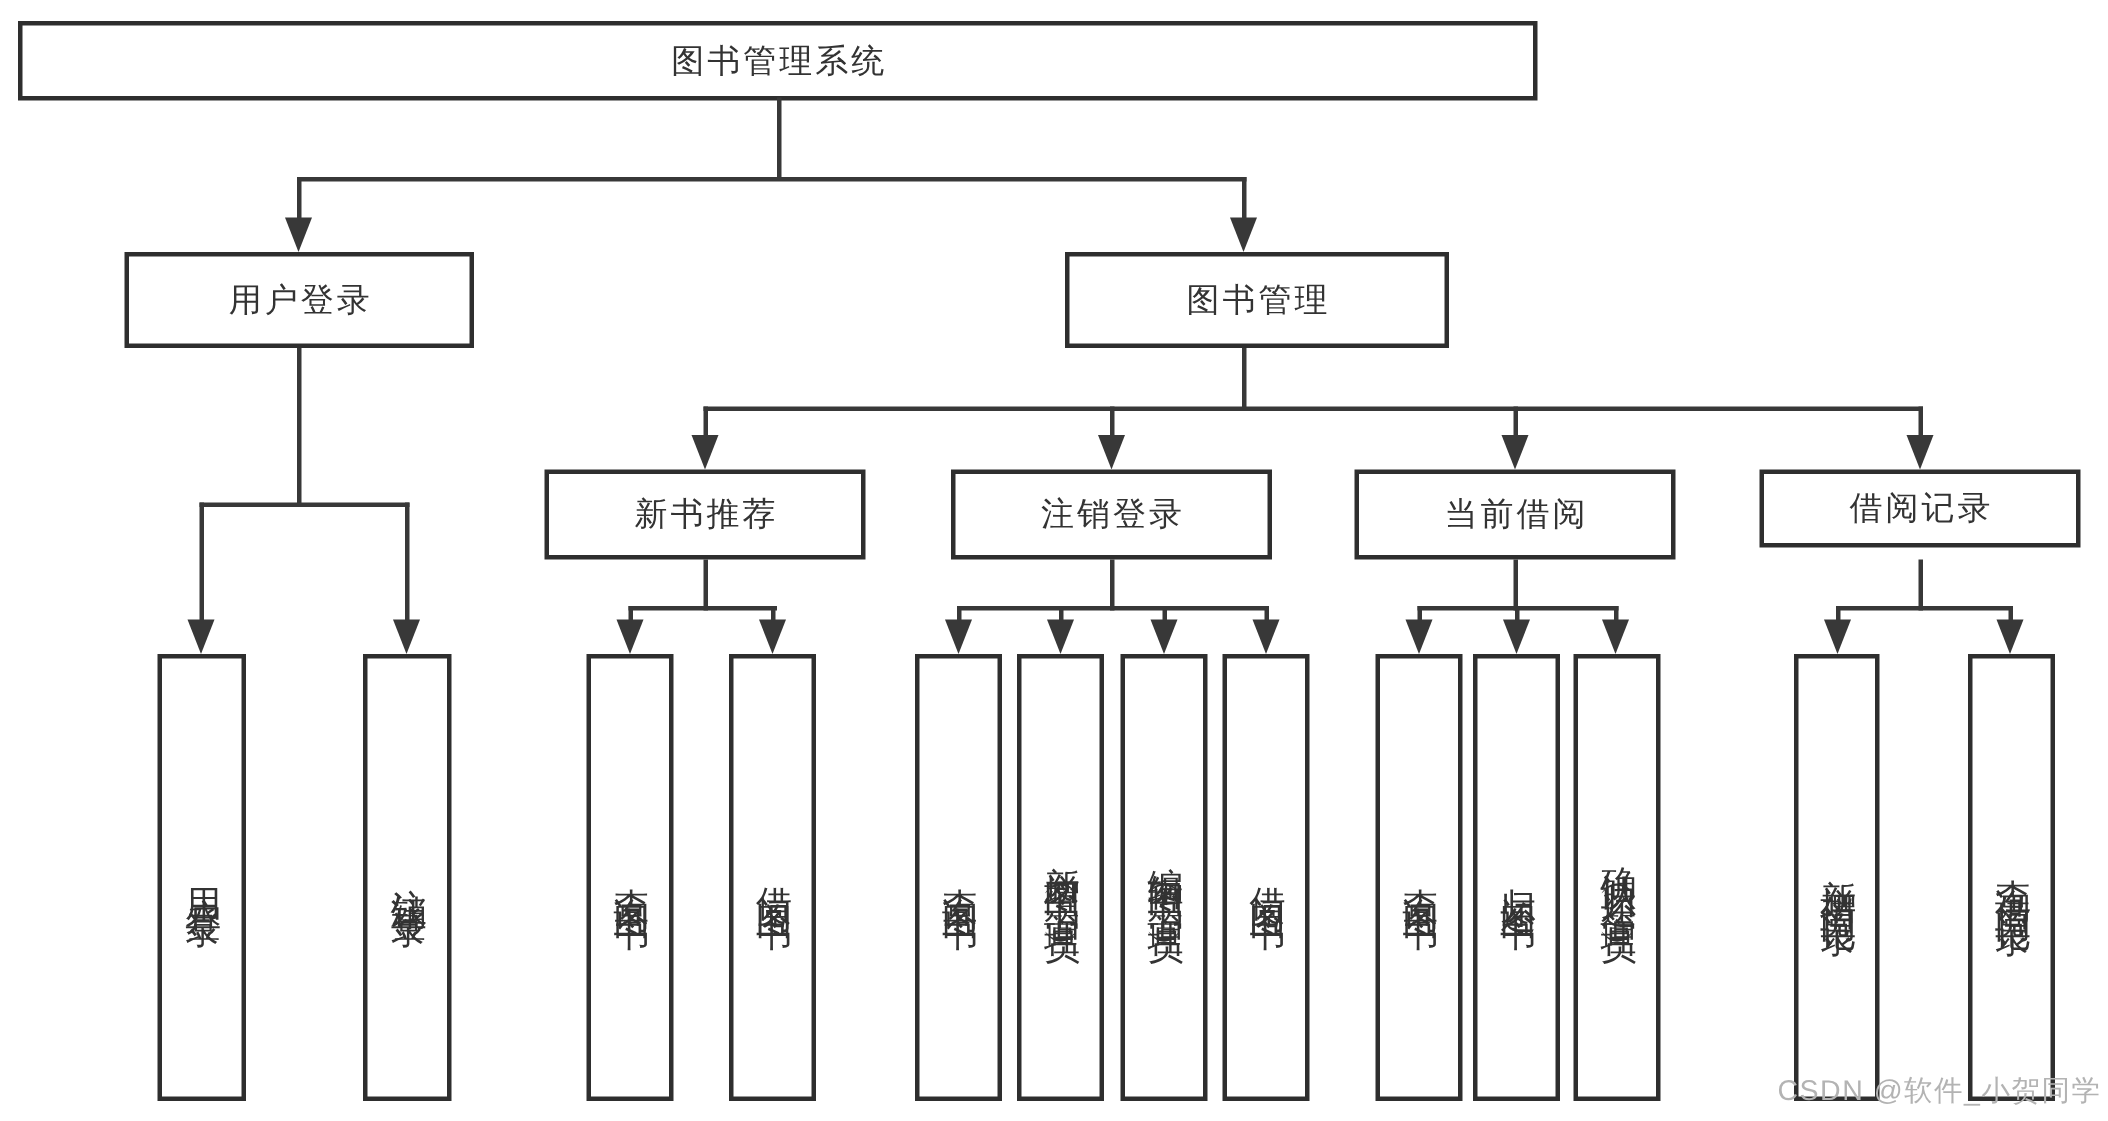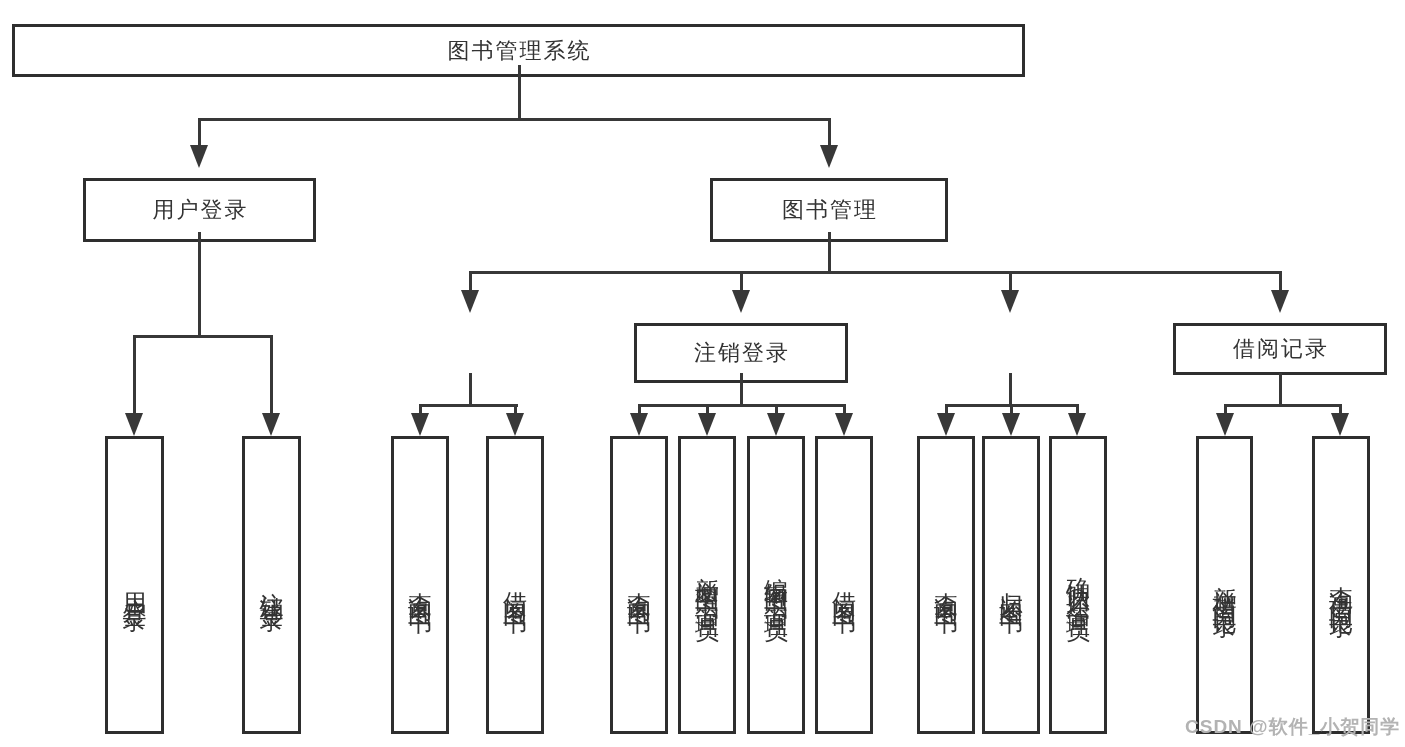--- a/index.html
+++ b/index.html
@@ -24,21 +24,20 @@
     display: flex;
     align-items: center;
     justify-content: center;
     color: #333333;
   }
   .box.h {
     font-size: 22px;
     letter-spacing: 2px;
     text-indent: 2px;
     white-space: nowrap;
-    margin-top: 10px;
   }
   .box.v {
     writing-mode: vertical-rl;
     text-orientation: mixed;
     font-size: 24px;
     letter-spacing: 6px;
     line-height: 1;
   }
   
   .vl, .hl {
@@ -58,59 +57,60 @@
   }
   .watermark {
     position: absolute;
     left: 1185px;
     top: 714px;
     font-size: 19px;
     letter-spacing: 1px;
     color: #b3b3b3;
     white-space: nowrap;
     z-index: 5;
-    font-weight: bold;
   }
 </style>
 </head>
 <body>
 
 <div class="canvas">
 
   <div class="box h" style="left:12px;top:14px;width:1013px;height:53px">图书管理系统</div>
 
   <div class="vl" style="left:518px;top:65px;height:55px"></div>
   <div class="hl" style="left:198px;top:118px;width:633px"></div>
   <div class="vl" style="left:198px;top:118px;height:30px"></div>
   <div class="arrow" style="left:190px;top:145px"></div>
   <div class="vl" style="left:828px;top:118px;height:30px"></div>
   <div class="arrow" style="left:820px;top:145px"></div>
 
   <div class="box h" style="left:83px;top:168px;width:233px;height:64px">用户登录</div>
-  <div class="box h" style="left:710px;top:168px;width:238px;height:64px">图书管理</div>
+  <div class="box h" style="left:710px;top:168px;width:256px;height:64px">图书管理</div>
 
   <div class="vl" style="left:198px;top:232px;height:106px"></div>
   <div class="hl" style="left:133px;top:335px;width:140px"></div>
   <div class="vl" style="left:133px;top:335px;height:81px"></div>
   <div class="arrow" style="left:125px;top:413px"></div>
   <div class="vl" style="left:270px;top:335px;height:81px"></div>
   <div class="arrow" style="left:262px;top:413px"></div>
 
   <div class="vl" style="left:828px;top:232px;height:42px"></div>
   <div class="hl" style="left:469px;top:271px;width:813px"></div>
   <div class="vl" style="left:469px;top:271px;height:22px"></div>
   <div class="arrow" style="left:461px;top:290px"></div>
   <div class="vl" style="left:740px;top:271px;height:22px"></div>
   <div class="arrow" style="left:732px;top:290px"></div>
   <div class="vl" style="left:1009px;top:271px;height:22px"></div>
   <div class="arrow" style="left:1001px;top:290px"></div>
   <div class="vl" style="left:1279px;top:271px;height:22px"></div>
   <div class="arrow" style="left:1271px;top:290px"></div>
 
+  <div class="box h" style="left:363px;top:313px;width:214px;height:60px">新书推荐</div>
   <div class="box h" style="left:634px;top:313px;width:214px;height:60px">注销登录</div>
+  <div class="box h" style="left:903px;top:313px;width:214px;height:60px">当前借阅</div>
   <div class="box h" style="left:1173px;top:313px;width:214px;height:52px">借阅记录</div>
 
   <div class="vl" style="left:469px;top:373px;height:34px"></div>
   <div class="hl" style="left:419px;top:404px;width:99px"></div>
   <div class="vl" style="left:419px;top:404px;height:12px"></div>
   <div class="arrow" style="left:411px;top:413px"></div>
   <div class="vl" style="left:514px;top:404px;height:12px"></div>
   <div class="arrow" style="left:506px;top:413px"></div>
 
   <div class="vl" style="left:740px;top:373px;height:34px"></div>

